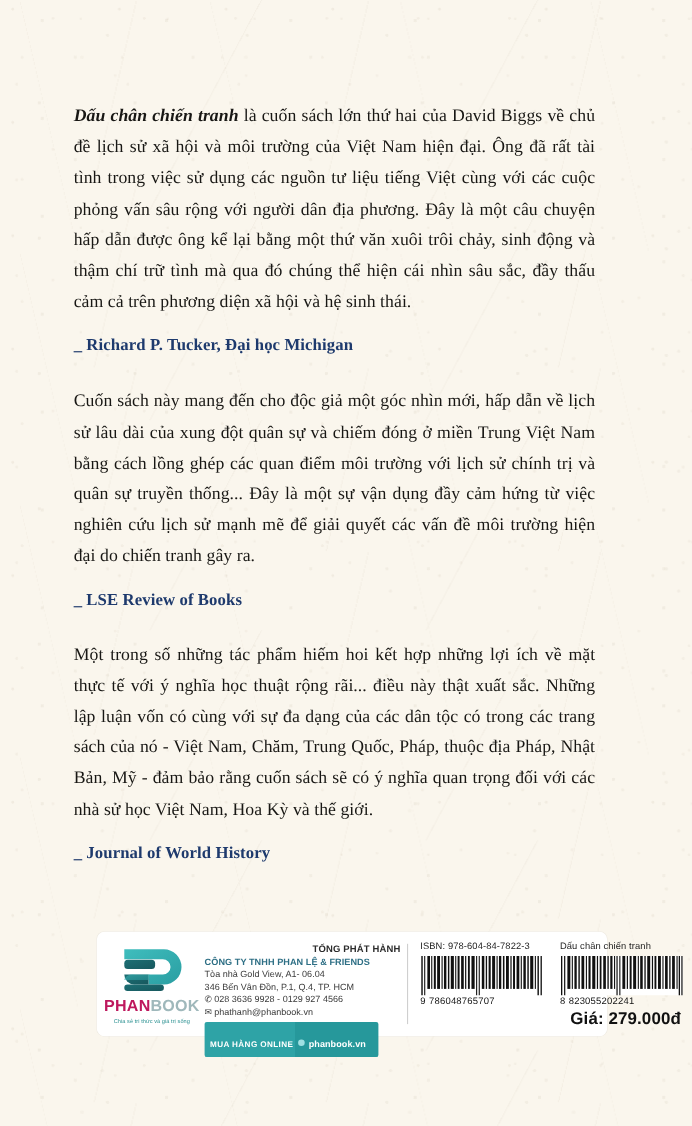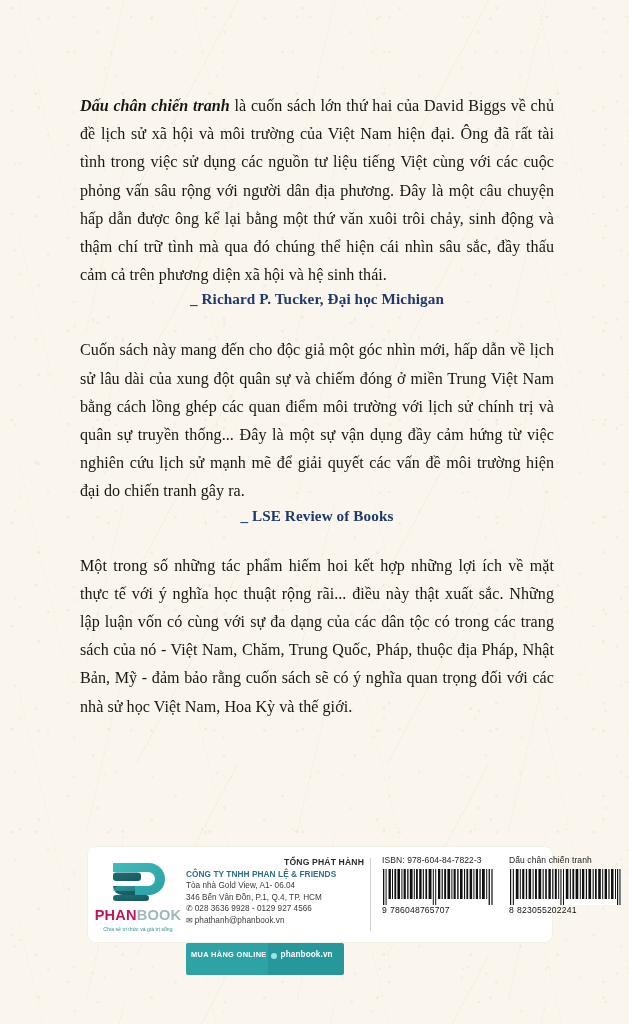--- a/index.html
+++ b/index.html
@@ -46,42 +46,42 @@
       linear-gradient(77deg,  transparent 0 31.2%, rgba(192,178,154,.08) 31.2% 31.45%, transparent 31.45%),
       linear-gradient(118deg, transparent 0 67.3%, rgba(180,164,142,.09) 67.3% 67.6%, transparent 67.6%);
     background-size: 211px 167px, 173px 229px, 251px 191px;
   }
 
   .page { position:relative; width:629px; height:1024px; }
 
   
   .quotes{
     position:absolute;
-    left:80px; top:92px; width:474px;
+    left:67px; top:92px; width:474px;
   }
 
   .quote-block{ margin-bottom:26px; }
   .quote-block:last-child{ margin-bottom:0; }
 
   .quote-text{
     font-size:16.1px;
     line-height:28.2px;
     color:#181714;
     text-align:justify;
     text-justify:inter-word;
     letter-spacing:.05px;
   }
   .quote-text .title-em{
     font-weight:bold;
     font-style:italic;
   }
 
   .quote-attr{
-    margin-top:1px;
-    text-align:center;
+    margin-top:16px;
+    text-align:left;
     font-size:15.2px;
     font-weight:bold;
     color:#1e3a6d;
     letter-spacing:.1px;
   }
   .quote-attr .dash{ letter-spacing:0; }
 
   
   .q1{ margin-bottom:28px; }
   .q2{ margin-bottom:27px; }
@@ -145,25 +145,25 @@
     letter-spacing:.05px; line-height:12px;
   }
   .c-line{
     font-size:8.2px; color:#3a3a3a;
     line-height:11.6px; letter-spacing:.02px;
     display:flex; align-items:center; gap:2px;
   }
   .c-ico{ font-size:8px; color:#3a3a3a; line-height:1; }
 
   .buy-bar{
-    margin-top:17px;
+    margin-top:3px;
     height:12.5px;
     border-radius:2px;
     background:linear-gradient(90deg,#2ea3a6 0%,#2ea3a6 52%,#26989b 52%,#26989b 100%);
-    display:flex; align-items:flex-end;
+    display:flex; align-items:flex-start;
     padding:16px 5px;
     gap:4px;
     width:158px;
   }
   .buy-label{
     font-size:7.4px; font-weight:bold; color:#ffffff;
     letter-spacing:.35px; white-space:nowrap;
   }
   .buy-dot{
     width:6px; height:6px; border-radius:50%;
@@ -239,20 +239,21 @@
       <div class="quote-attr"><span class="dash">_</span> <span>Richard P. Tucker, Đại học Michigan</span></div>
     </div>
 
     <div class="quote-block q2">
       <div class="quote-text">Cuốn sách này mang đến cho độc giả một góc nhìn mới, hấp dẫn về lịch sử lâu dài của xung đột quân sự và chiếm đóng ở miền Trung Việt Nam bằng cách lồng ghép các quan điểm môi trường với lịch sử chính trị và quân sự truyền thống... Đây là một sự vận dụng đầy cảm hứng từ việc nghiên cứu lịch sử mạnh mẽ để giải quyết các vấn đề môi trường hiện đại do chiến tranh gây ra.</div>
       <div class="quote-attr"><span class="dash">_</span> <span>LSE Review of Books</span></div>
     </div>
 
     <div class="quote-block">
       <div class="quote-text">Một trong số những tác phẩm hiếm hoi kết hợp những lợi ích về mặt thực tế với ý nghĩa học thuật rộng rãi... điều này thật xuất sắc. Những lập luận vốn có cùng với sự đa dạng của các dân tộc có trong các trang sách của nó - Việt Nam, Chăm, Trung Quốc, Pháp, thuộc địa Pháp, Nhật Bản, Mỹ - đảm bảo rằng cuốn sách sẽ có ý nghĩa quan trọng đối với các nhà sử học Việt Nam, Hoa Kỳ và thế giới.</div>
+      <div class="quote-attr"><span class="dash">_</span> <span>Journal of World History</span></div>
     </div>
 
   </div>
 
   <div class="pub-card">
 
     <div class="logo-col">
       <svg class="logo-mark" viewBox="0 0 66 46">
         <defs>
           <linearGradient id="tealA" x1="0" y1="0" x2="1" y2="1">
@@ -401,17 +402,18 @@
           <div class="bar-digits">
             <span class="bd-lead">8</span>
             <span class="bd-mid">
               <span>823055</span>
               <span>202241</span>
             </span>
           </div>
         </div>
 
       </div>
+      <div class="price">Giá: 279.000đ</div>
     </div>
 
   </div>
 
 </div>
 
 </body></html>

